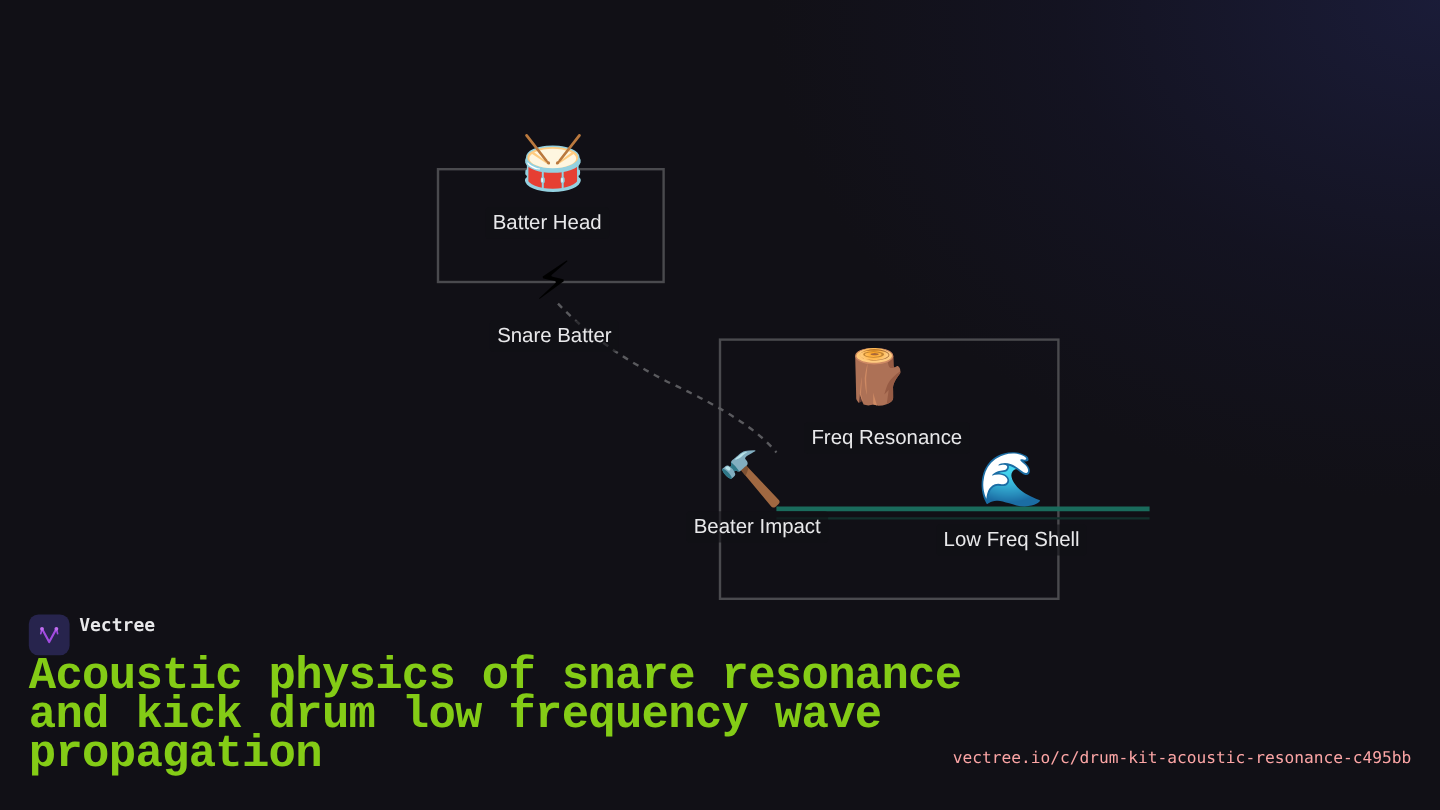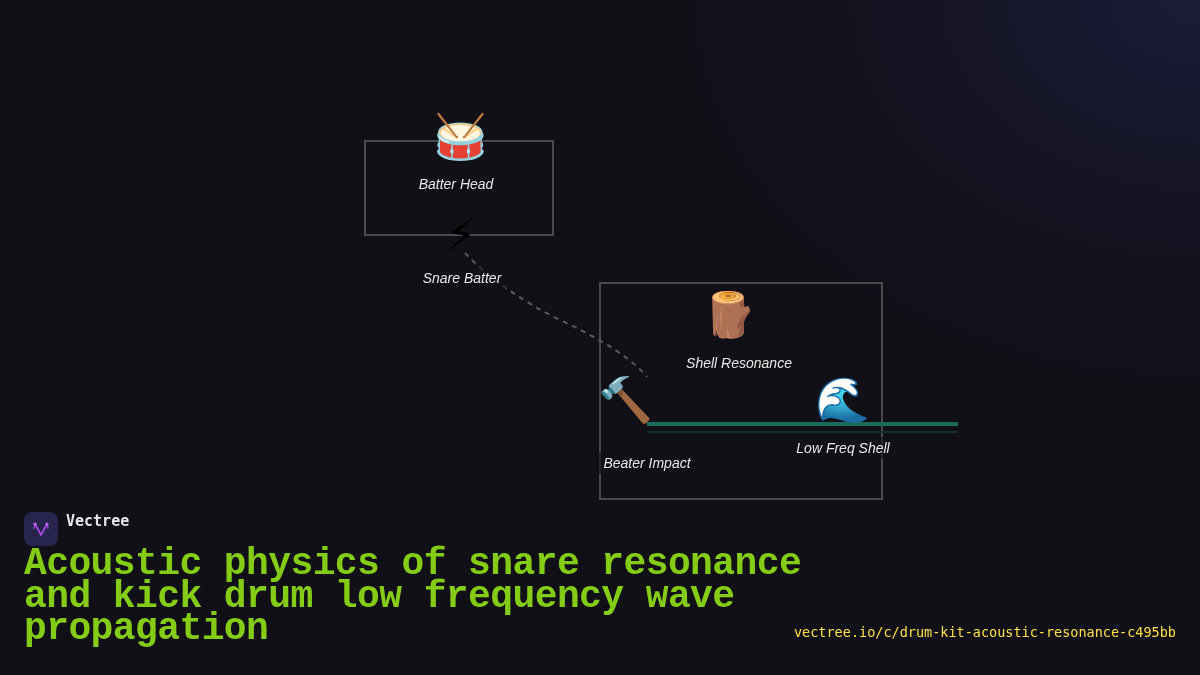--- a/index.html
+++ b/index.html
@@ -20,42 +20,42 @@
   .node {
     position: absolute; transform: translateX(-50%);
     display: flex; flex-direction: column; align-items: center;
   }
   .node-icon {
     font-size: 44px; line-height: 50px; height: 50px;
     font-family: "DejaVu Sans", sans-serif;
   }
   .node-label {
     position: absolute; white-space: nowrap; transform: translateX(-50%);
-    color: #e8e8ea; font-size: 14px; padding: 3px 6px;
-    background: rgba(17,16,22,0.6); border-radius: 3px; font-style: italic;
+    color: #e8e8ea; font-size: 17px; padding: 3px 6px;
+    background: rgba(17,16,22,0.6); border-radius: 3px;
   }
   svg.edges { position: absolute; left: 0; top: 0; }
   .brand {
     position: absolute; left: 24px; top: 512px; display: flex; align-items: flex-start; gap: 8px;
   }
   .brand-logo {
     width: 34px; height: 34px; border-radius: 8px; background: #27244d;
     display: flex; align-items: center; justify-content: center;
   }
   .brand-name {
     font-family: "DejaVu Sans Mono", monospace; font-weight: bold; color: #e8e8ea; font-size: 15px;
   }
   .title {
     position: absolute; left: 24px; top: 548px; width: 800px; margin: 0;
     font-family: "Liberation Mono", monospace; font-weight: bold; color: #84cc16;
     font-size: 38px; line-height: 32.5px; letter-spacing: -0.6px;
   }
   .url {
     position: absolute; right: 24px; top: 624px;
-    font-family: "DejaVu Sans Mono", monospace; color: #fde047; font-size: 13.5px;
+    font-family: "DejaVu Sans Mono", monospace; color: #fca5a5; font-size: 13.5px;
   }
 </style>
 </head>
 <body>
 
 <div class="bg-glow"></div>
 
 <div class="group-box" style="left:364px;top:140px;width:190px;height:96px;"></div>
 <div class="group-box" style="left:599px;top:282px;width:284px;height:218px;"></div>
 
@@ -71,26 +71,26 @@
 <span class="node-label" style="left:456px;top:173px;">Batter Head</span>
 
 <div class="node" style="left:461px;top:210px;">
   <span class="node-icon">⚡</span>
 </div>
 <span class="node-label" style="left:462px;top:267px;">Snare Batter</span>
 
 <div class="node" style="left:730px;top:290px;">
   <span class="node-icon">🪵</span>
 </div>
-<span class="node-label" style="left:739px;top:352px;">Shell Resonance</span>
+<span class="node-label" style="left:739px;top:352px;">Freq Resonance</span>
 
 <div class="node" style="left:626px;top:375px;">
   <span class="node-icon">🔨</span>
 </div>
-<span class="node-label" style="left:631px;top:452px;margin-left:16px;">Beater Impact</span>
+<span class="node-label" style="left:631px;top:426px;">Beater Impact</span>
 
 <div class="node" style="left:843px;top:375px;">
   <span class="node-icon">🌊</span>
 </div>
 <span class="node-label" style="left:843px;top:437px;">Low Freq Shell</span>
 
 <div class="brand">
   <div class="brand-logo">
     <svg width="20" height="20" viewBox="0 0 20 20">
       <path d="M4 5 L10 16 L16 5" fill="none" stroke="#a24be0" stroke-width="1.8" stroke-linecap="round" stroke-linejoin="round"></path>

